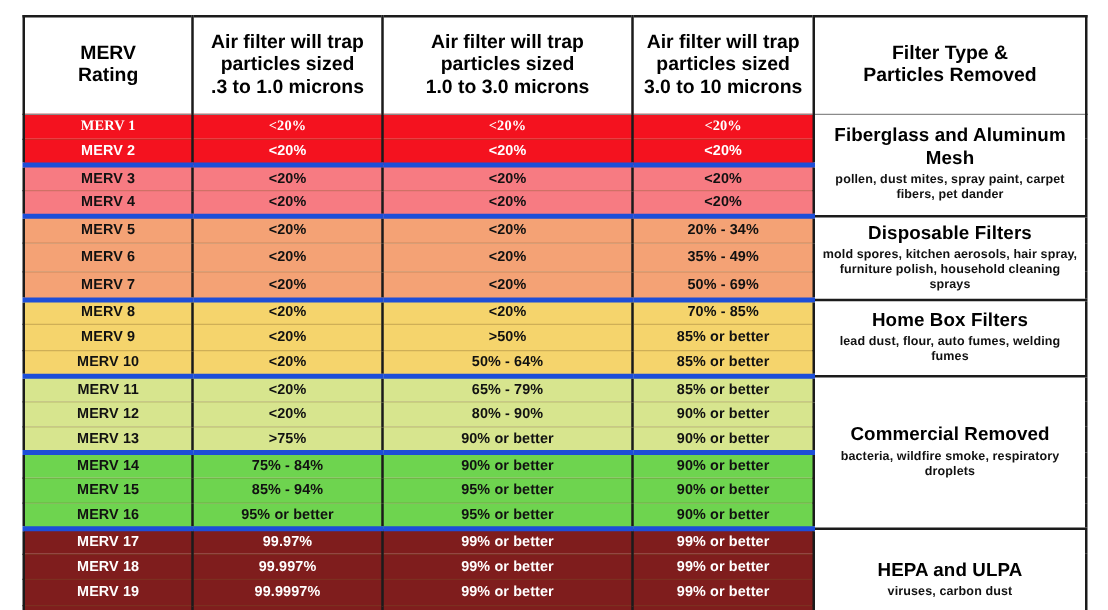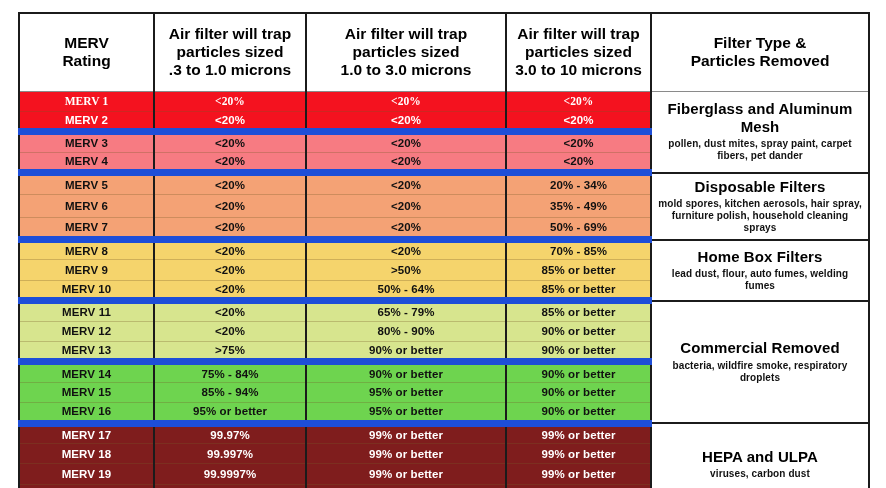--- a/index.html
+++ b/index.html
@@ -101,21 +101,21 @@
   .band-lightred { background: #f77b82; color: #111111; }
   .band-orange   { background: #f4a275; color: #111111; margin-top: 45px; }
   .band-yellow   { background: #f6d濃; }
   .band-yellow   { background: #f6d munic; }
   .band-yellow   { background: #f5d46c; color: #111111; }
   .band-ygreen   { background: #d7e58e; color: #111111; }
   .band-green    { background: #6ed44f; color: #111111; }
   .band-dgreen   { background: #7f1d1d; color: #ffffff; }
 
   
-  tr.band-start td:not(.cell-type) { border-top: 7px solid #1d4ed8; }
+  tr.band-start td:not(.cell-type) { border-top: 4px solid #1d4ed8; }
   tr.first-row td:not(.cell-type)  { border-top: none; font-family: Liberation Serif, serif; }
 </style>
 </head>
 <body>
 
 <div class="chart-wrap">
   <table class="merv">
     <colgroup>
       <col class="c-rating">
         <col class="c-m03">

